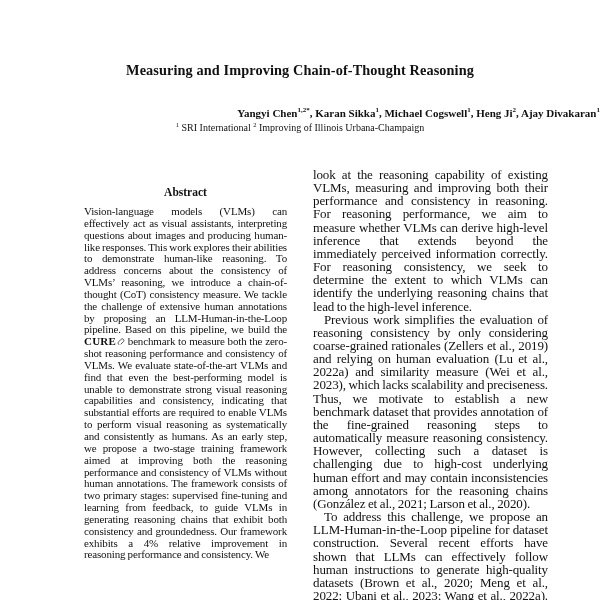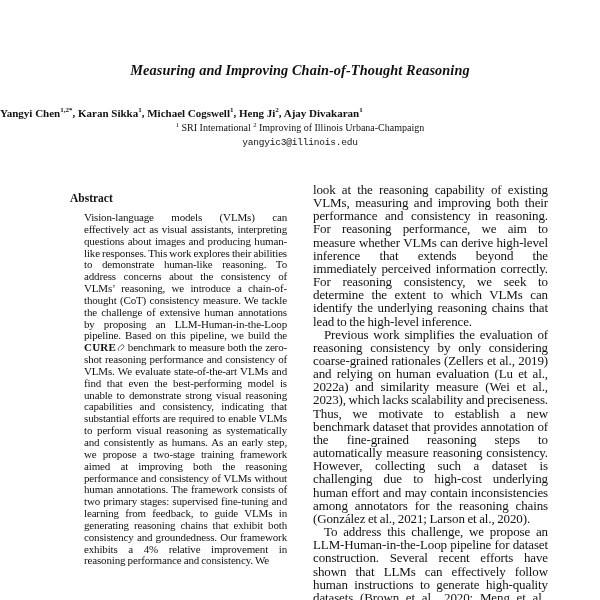--- a/index.html
+++ b/index.html
@@ -14,25 +14,24 @@
     overflow: hidden;
     box-sizing: border-box;
   }
   .title {
     padding-top: 62px;
     text-align: center;
     font-size: 14.3px;
     line-height: 17px;
     font-weight: bold;
     letter-spacing: 0.1px;
-    font-style: italic;
   }
   .authors-line {
     margin-top: 27px;
-    text-align: left;
+    text-align: right;
     font-size: 11px;
     font-weight: bold;
   }
   .authors-line sup { font-size: 7px; font-weight: bold; }
   .affil-line {
     margin-top: 2px;
     text-align: center;
     font-size: 10px;
   }
   .affil-line sup { font-size: 6.5px; }
@@ -46,21 +45,22 @@
   .columns {
     display: flex;
     margin-top: 35px;
     padding: 0 52px 0 70px;
     gap: 12px;
     box-sizing: border-box;
   }
   .col-left  { width: 231px; flex: 0 0 auto; }
   .col-right { flex: 1 1 auto; }
   .abstract-heading {
-    margin-top: 9px;
+    margin-top: 18px;
+    text-align: center;
     font-size: 11.5px;
     font-weight: bold;
   }
   .abstract-body {
     margin-top: 8px;
     padding: 0 14px;
     font-size: 11px;
     line-height: 11.85px;
     text-align: justify;
     letter-spacing: -0.15px;
@@ -90,21 +90,20 @@
   </div>
 
   <div class="authors-line">
     <span>Yangyi Chen</span><sup>1,2*</sup><span>, </span><span>Karan Sikka</span><sup>1</sup><span>, </span><span>Michael Cogswell</span><sup>1</sup><span>, </span><span>Heng Ji</span><sup>2</sup><span>, </span><span>Ajay Divakaran</span><sup>1</sup>
   </div>
 
   <div class="affil-line">
     <sup>1</sup><span> SRI International </span><sup>2</sup><span> Improving of Illinois Urbana-Champaign</span>
   </div>
 
-  <div class="email-line">yangyic3@illinois.edu</div>
 
   <div class="columns">
 
     <div class="col-left">
       <div class="abstract-heading">Abstract</div>
       <div class="abstract-body">
         <span>Vision-language models (VLMs) can effectively act as visual assistants, interpreting questions about images and producing human-like responses. This work explores their abilities to demonstrate human-like reasoning. To address concerns about the consistency of VLMs’ reasoning, we introduce a chain-of-thought (CoT) consistency measure. We tackle the challenge of extensive human annotations by proposing an LLM-Human-in-the-Loop pipeline. Based on this pipeline, we build the </span><span class="cure">CURE</span><svg class="cure-icon" width="8" height="8" viewBox="0 0 10 10">
             <path d="M2.2 8.2 C1.1 7.1 1.1 5.6 2.2 4.6 L5.2 1.6 C6.0 0.8 7.3 0.8 8.1 1.6 C8.9 2.4 8.9 3.7 8.1 4.5 L5.0 7.6" fill="none" stroke="#3a3a3a" stroke-width="1.1" stroke-linecap="round"></path>
           </svg><span> benchmark to measure both the zero-shot reasoning performance and consistency of VLMs. We evaluate state-of-the-art VLMs and find that even the best-performing model is unable to demonstrate strong visual reasoning capabilities and consistency, indicating that substantial efforts are required to enable VLMs to perform visual reasoning as systematically and consistently as humans. As an early step, we propose a two-stage training framework aimed at improving both the reasoning performance and consistency of VLMs without human annotations. The framework consists of two primary stages: supervised fine-tuning and learning from feedback, to guide VLMs in generating reasoning chains that exhibit both consistency and groundedness. Our framework exhibits a 4% relative improvement in reasoning performance and consistency. We</span>
       </div>

